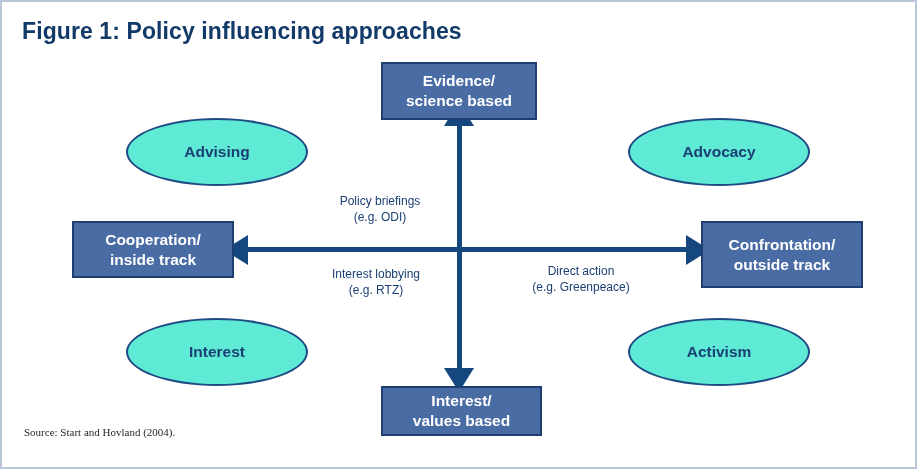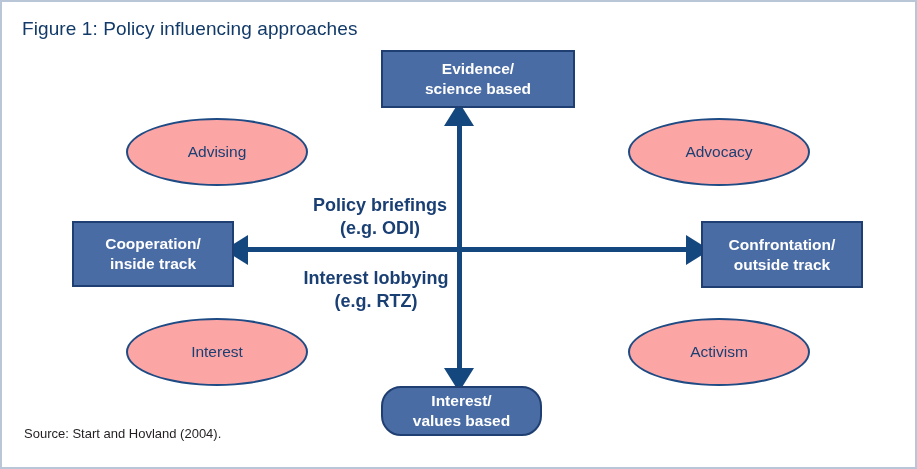--- a/index.html
+++ b/index.html
@@ -16,33 +16,34 @@
     height: 469px;
     box-sizing: border-box;
     border: 2px solid #b9c6d8;
     background: #ffffff;
     overflow: hidden;
   }
   #figure-title {
     position: absolute;
     left: 20px;
     top: 16px;
-    font-size: 19px;
-    font-weight: normal;
+    font-size: 23px;
+    font-weight: bold;
     color: #123a68;
     letter-spacing: 0.1px;
     white-space: nowrap;
   }
   #source-note {
     position: absolute;
     left: 22px;
     top: 424px;
-    font-size: 13px;
+    font-size: 11px;
     color: #231f20;
     white-space: nowrap;
+    font-family: Liberation Serif, serif;
   }
 
   
   .axis-line {
     position: absolute;
     background: #14477d;
   }
   #axis-horizontal {
     left: 243px;
     top: 245px;
@@ -98,50 +99,50 @@
     color: #ffffff;
     font-size: 15.5px;
     font-weight: bold;
     line-height: 1.28;
     text-align: center;
     display: flex;
     align-items: center;
     justify-content: center;
     padding: 2px 6px;
   }
-  #box-top    { left: 379px; top: 48px;  width: 194px; height: 58px; }
-  #box-bottom { left: 379px; top: 384px; width: 161px; height: 50px; border-radius: 20px; }
-  #box-left   { left: 70px;  top: 219px; width: 162px; height: 66px; }
+  #box-top    { left: 379px; top: 60px;  width: 156px; height: 58px; }
+  #box-bottom { left: 379px; top: 384px; width: 161px; height: 50px; }
+  #box-left   { left: 70px;  top: 219px; width: 162px; height: 57px; }
   #box-right  { left: 699px; top: 219px; width: 162px; height: 67px; }
 
   
   .approach-ellipse {
     position: absolute;
     box-sizing: border-box;
-    background: #fca5a5;
+    background: #5eead4;
     border: 2px solid #1f4b85;
     border-radius: 50%;
     color: #1a3f73;
     font-size: 15.5px;
-    font-weight: normal;
+    font-weight: bold;
     display: flex;
     align-items: center;
     justify-content: center;
     text-align: center;
   }
   #ellipse-advising { left: 124px; top: 116px; width: 182px; height: 68px; }
   #ellipse-advocacy { left: 626px; top: 116px; width: 182px; height: 68px; }
   #ellipse-lobbying { left: 124px; top: 316px; width: 182px; height: 68px; }
   #ellipse-activism { left: 626px; top: 316px; width: 182px; height: 68px; }
 
   
   .quadrant-label {
     position: absolute;
-    font-size: 18px;
-    font-weight: bold;
+    font-size: 12px;
+    font-weight: normal;
     color: #1a3f73;
     line-height: 1.3;
     text-align: center;
     white-space: nowrap;
   }
   #quad-top-left     { left: 308px; top: 192px; width: 140px; text-align: center; }
   #quad-top-right    { left: 470px; top: 192px; width: 218px; text-align: center; }
   #quad-bottom-left  { left: 300px; top: 265px; width: 148px; text-align: center; }
   #quad-bottom-right { left: 478px; top: 262px; width: 202px; text-align: center; }
   .quad-line2 { display: block; }
@@ -207,16 +208,20 @@
   </div>
 
   <div id="quad-top-right" class="quadrant-label">
   </div>
 
   <div id="quad-bottom-left" class="quadrant-label">
     <span>Interest lobbying</span>
     <span class="quad-line2">(e.g. RTZ)</span>
   </div>
 
+  <div id="quad-bottom-right" class="quadrant-label">
+    <span>Direct action</span>
+    <span class="quad-line2">(e.g. Greenpeace)</span>
+  </div>
 
   <div id="source-note">Source: Start and Hovland (2004).</div>
 
 </div>
 
 </body></html>

